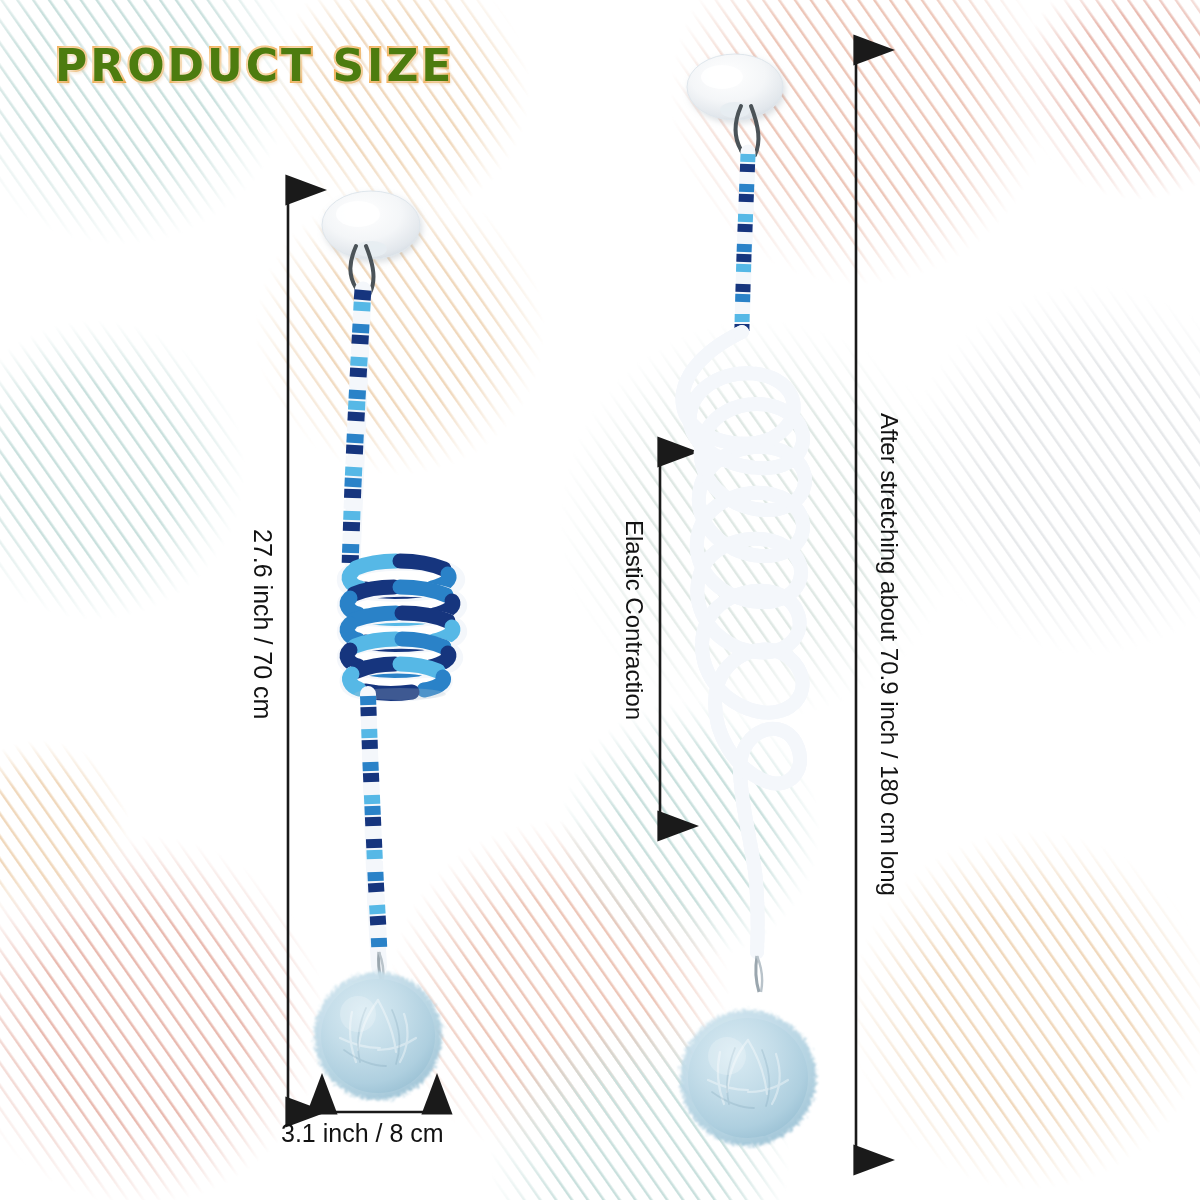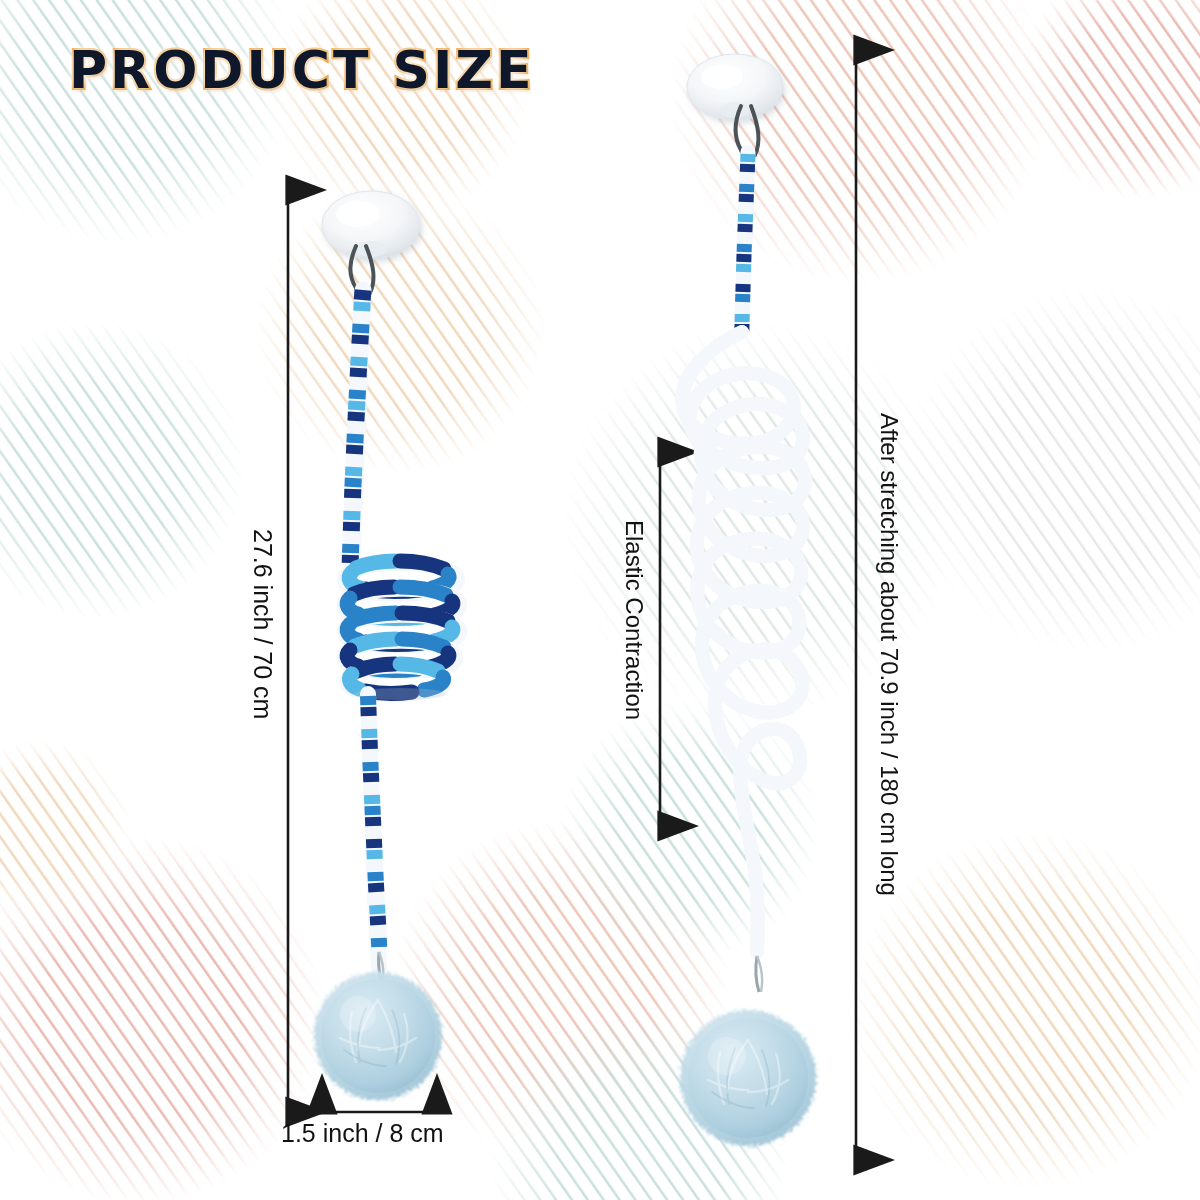--- a/index.html
+++ b/index.html
@@ -12,28 +12,27 @@
     position:absolute;
     white-space:nowrap;
     color:#121212;
     font-weight:500;
     transform-origin:0 0;
   }
   #title{
     position:absolute;
     left:55px; top:40px;
     font-family:"DejaVu Sans",sans-serif;
-    font-size:52px;
+    font-size:44px;
     font-weight:bold;
     letter-spacing:3px;
-    color:#0f172a;
+    color:#4d7c0f;
     -webkit-text-stroke:4px #ef9620;
     paint-order:stroke fill;
     text-shadow:0 0 8px rgba(255,255,255,.95),0 0 14px rgba(255,255,255,.9),2px 3px 3px rgba(190,120,20,.35);
-    margin-left:14px;
   }
   #hlabel{
     position:absolute;
     left:281px; top:1119px;
     font-size:25px; font-weight:500; color:#121212;
     white-space:nowrap;
   }
 </style>
 </head>
 <body>
@@ -438,15 +437,15 @@
   </svg>
 
   <div id="title">PRODUCT SIZE</div>
 
   <div class="vlabel" style="left:277px; top:529px; font-size:25px; transform:rotate(90deg);">27.6 inch / 70 cm</div>
 
   <div class="vlabel" style="left:648px; top:520px; font-size:24px; transform:rotate(90deg);">Elastic Contraction</div>
 
   <div class="vlabel" style="left:903px; top:413px; font-size:24px; transform:rotate(90deg);">After stretching about 70.9 inch / 180 cm long</div>
 
-  <div id="hlabel">1.5 inch / 8 cm</div>
+  <div id="hlabel">3.1 inch / 8 cm</div>
 
 </div>
 
 </body></html>

